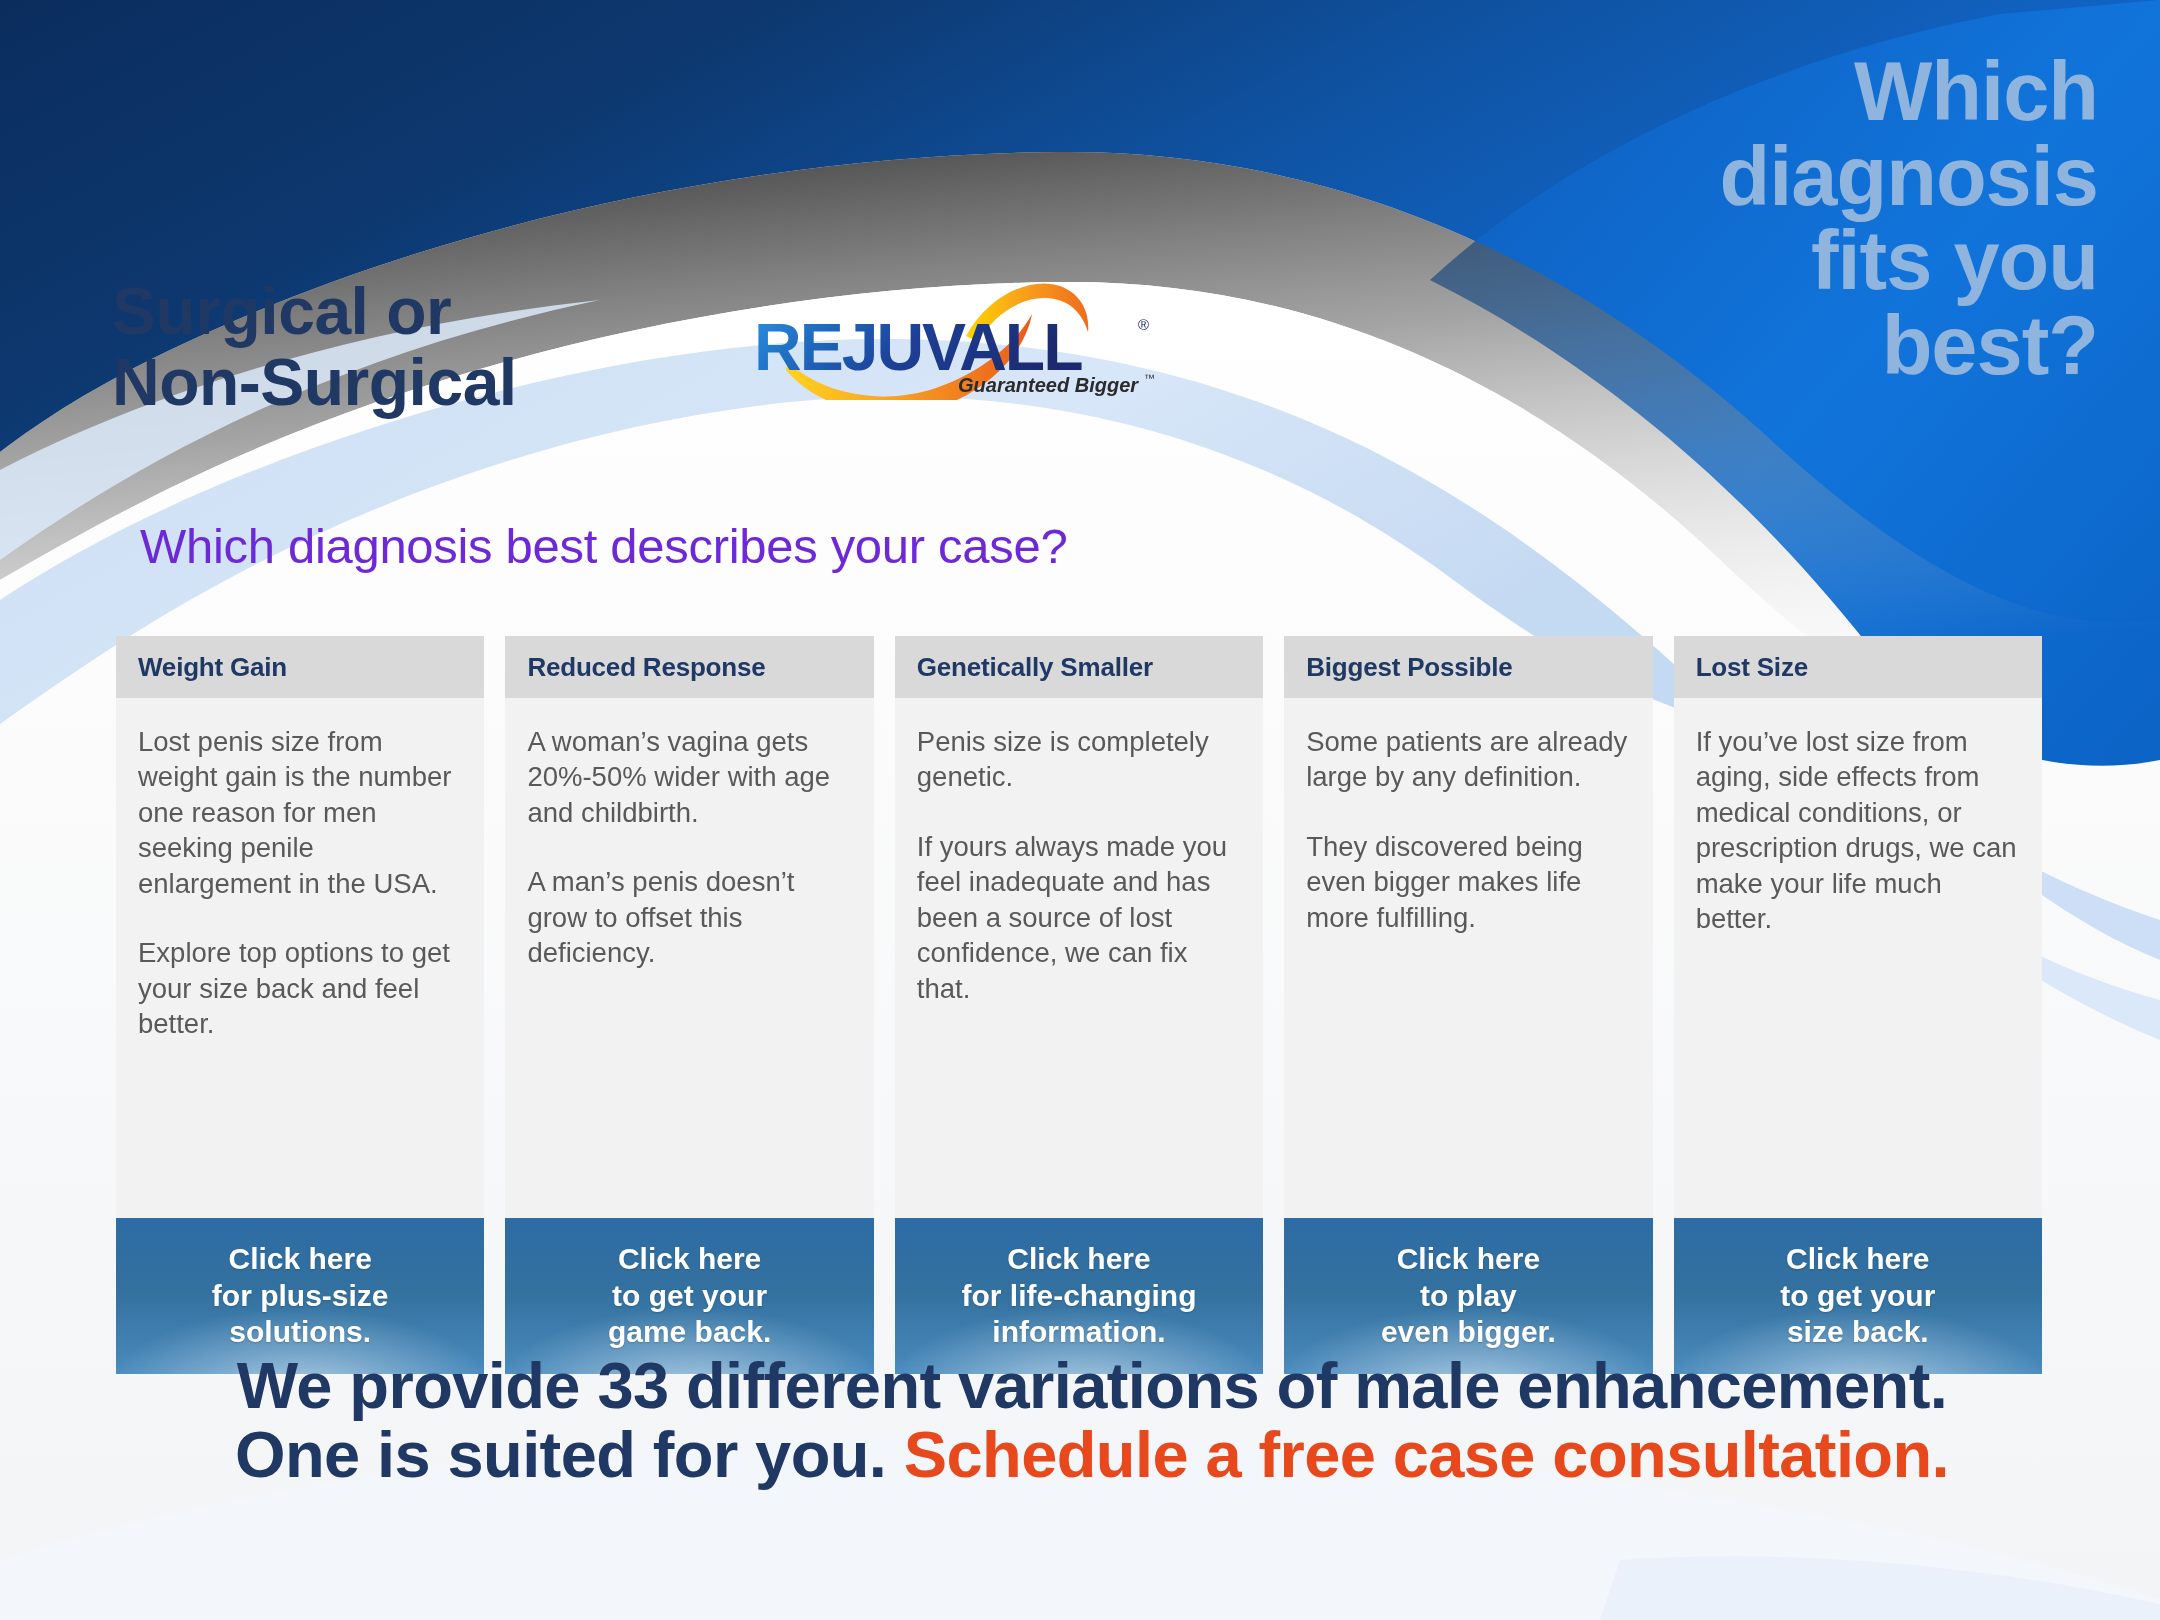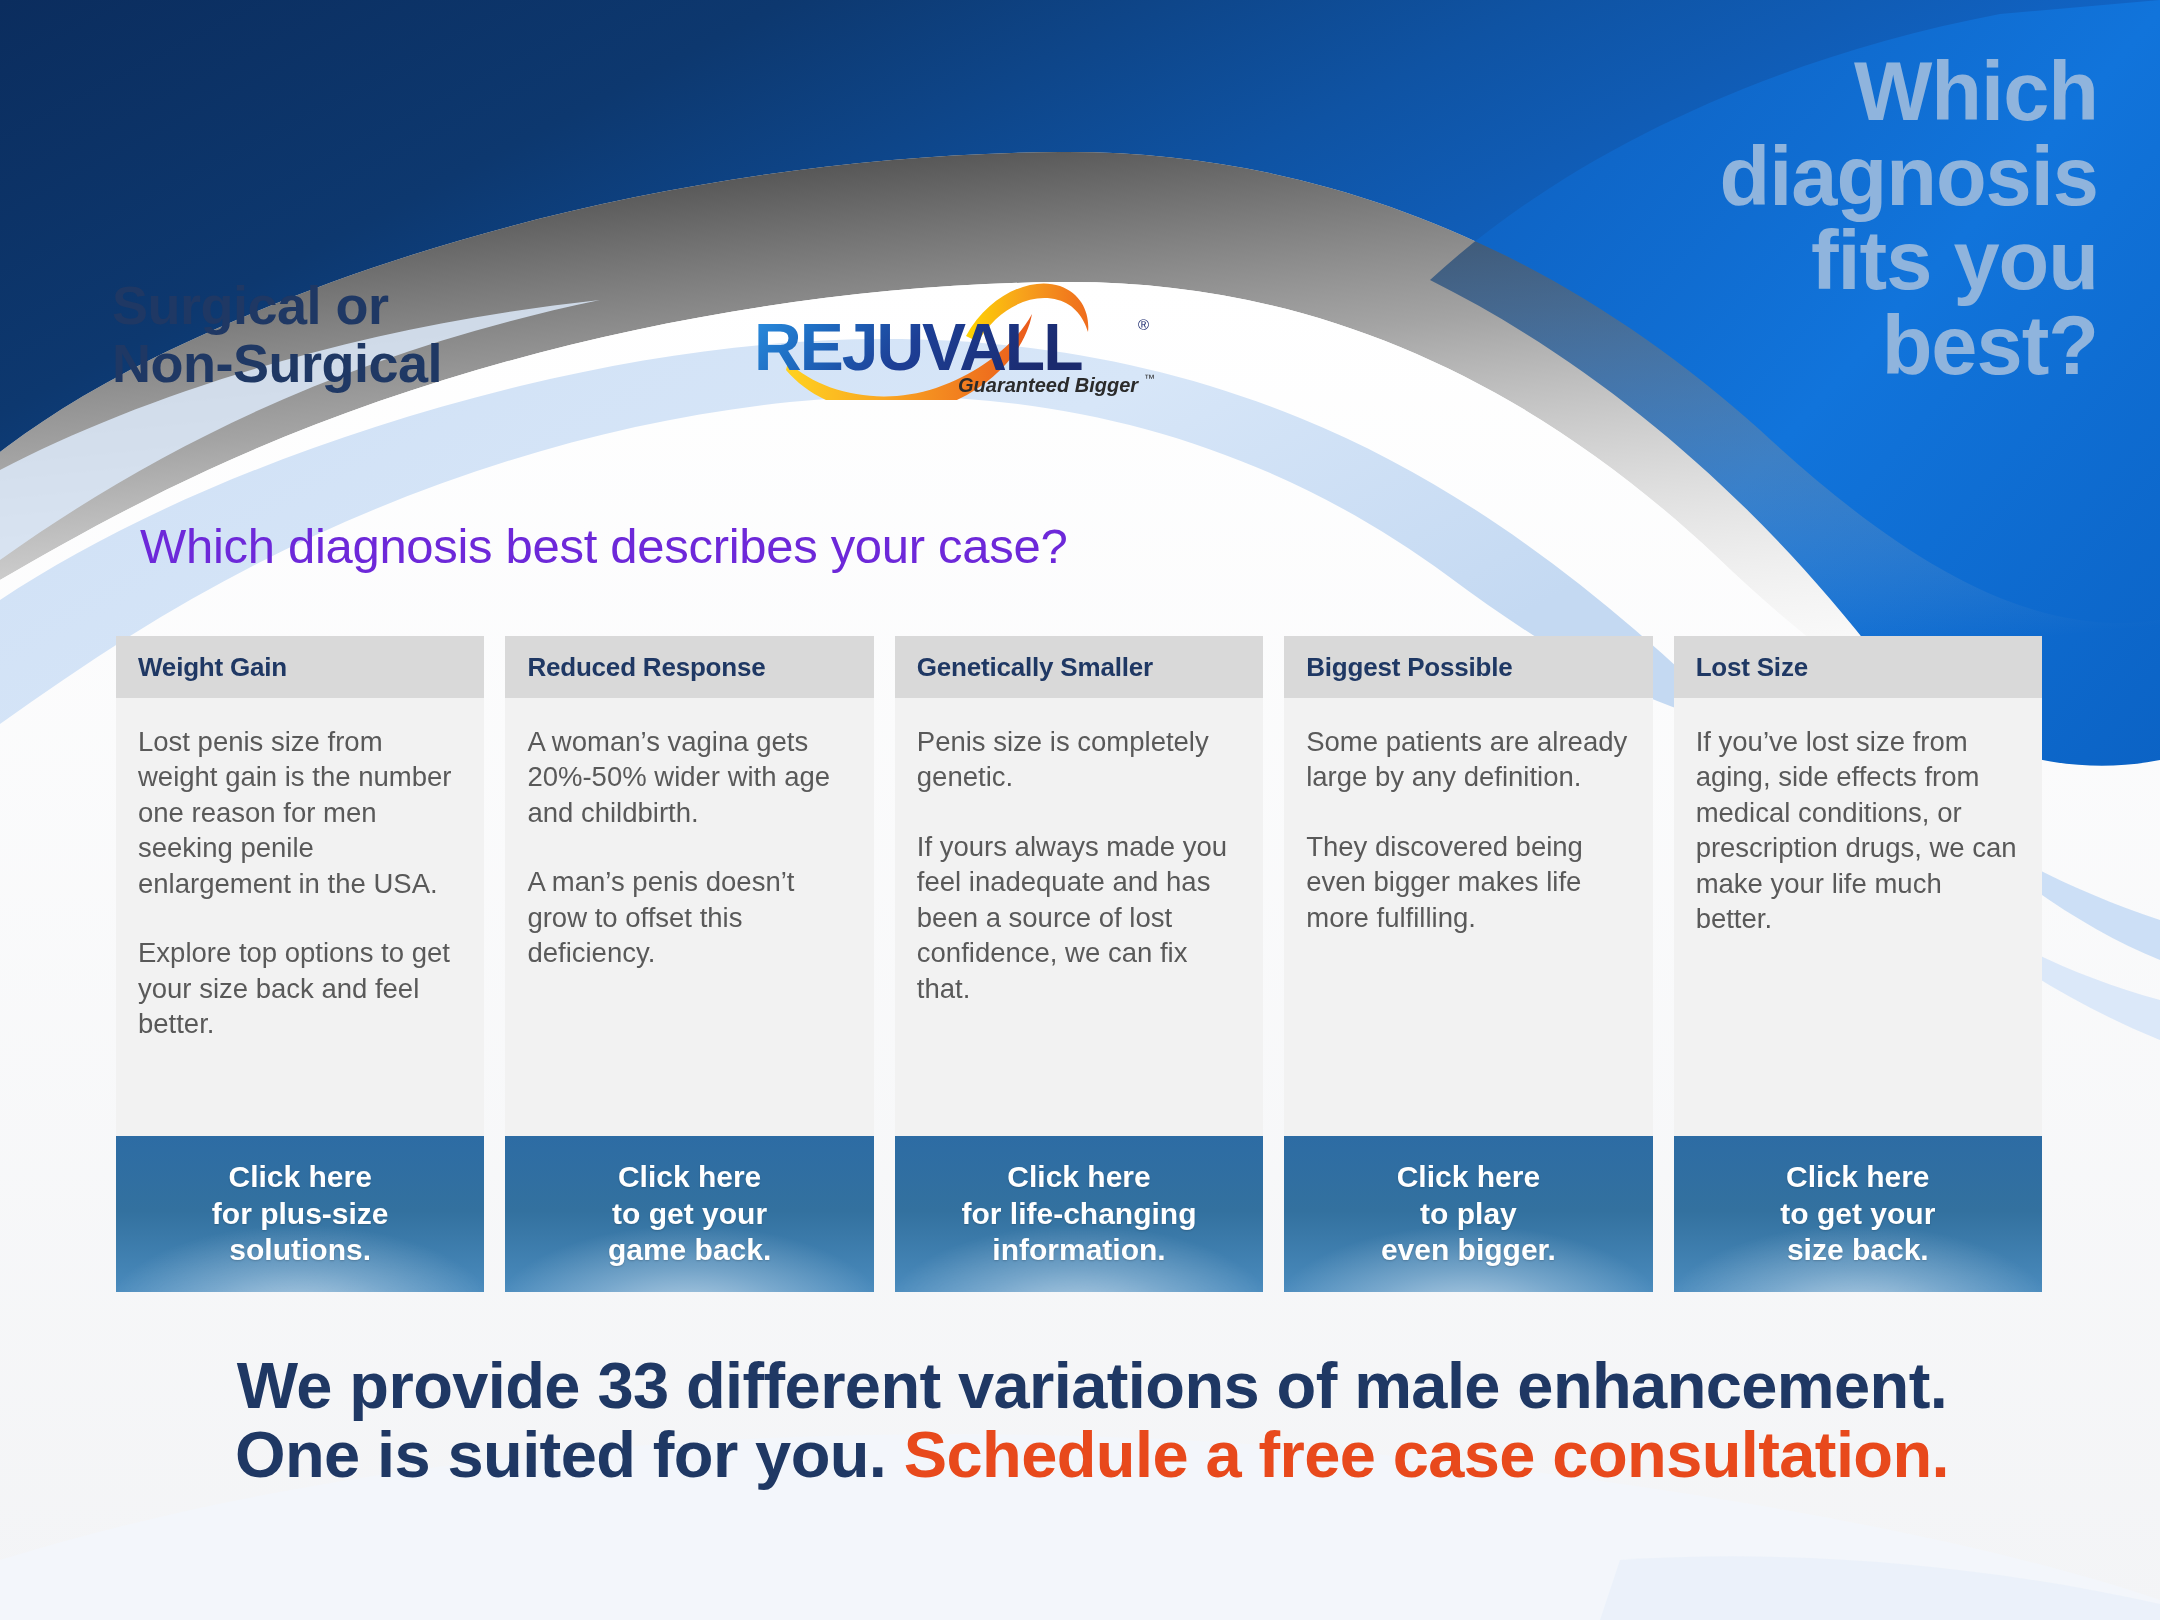--- a/index.html
+++ b/index.html
@@ -30,21 +30,21 @@
     inset: 0;
     z-index: 5;
   }
 
   
   #headline {
     position: absolute;
     left: 112px;
     top: 276px;
     width: 720px;
-    font-size: 54px;
+    font-size: 66px;
     font-weight: bold;
     line-height: 1.08;
     color: #1f3864;
     letter-spacing: -0.5px;
   }
   #headline .ln { display: block; }
 
   
   #hero-question {
     position: absolute;
@@ -105,21 +105,21 @@
     box-sizing: border-box;
     font-size: 26px;
     font-weight: bold;
     color: #1f3864;
     letter-spacing: -0.2px;
   }
   .col-body {
     background: #f2f2f2;
     padding: 26px 22px 22px 22px;
     box-sizing: border-box;
-    height: 438px;
+    height: 520px;
     font-size: 27.5px;
     line-height: 1.29;
     color: #595959;
   }
   .col-body p { margin: 0 0 34px 0; }
   .col-body p:last-child { margin-bottom: 0; }
 
   .cta {
     height: 156px;
     display: flex;

